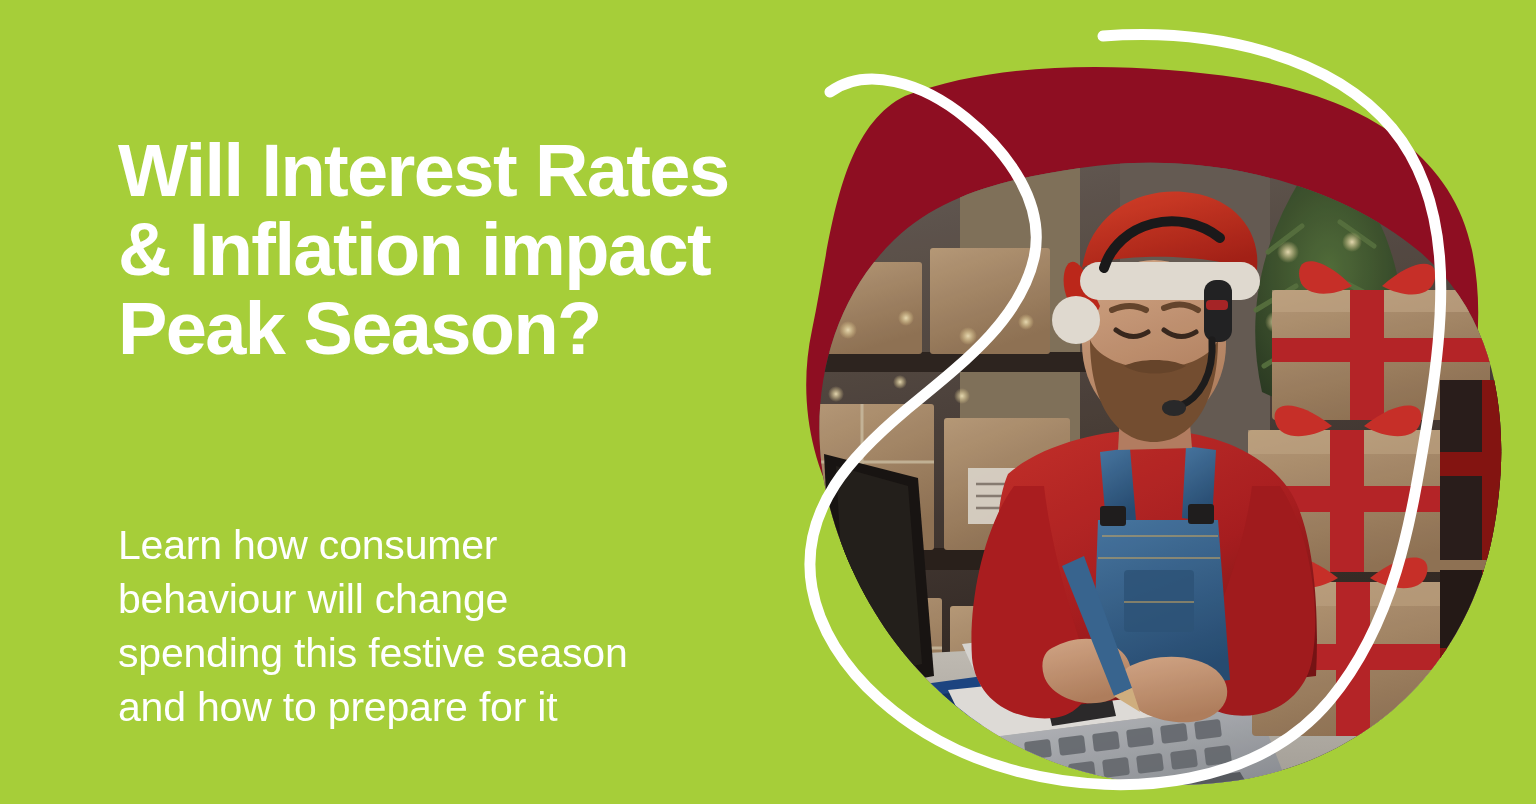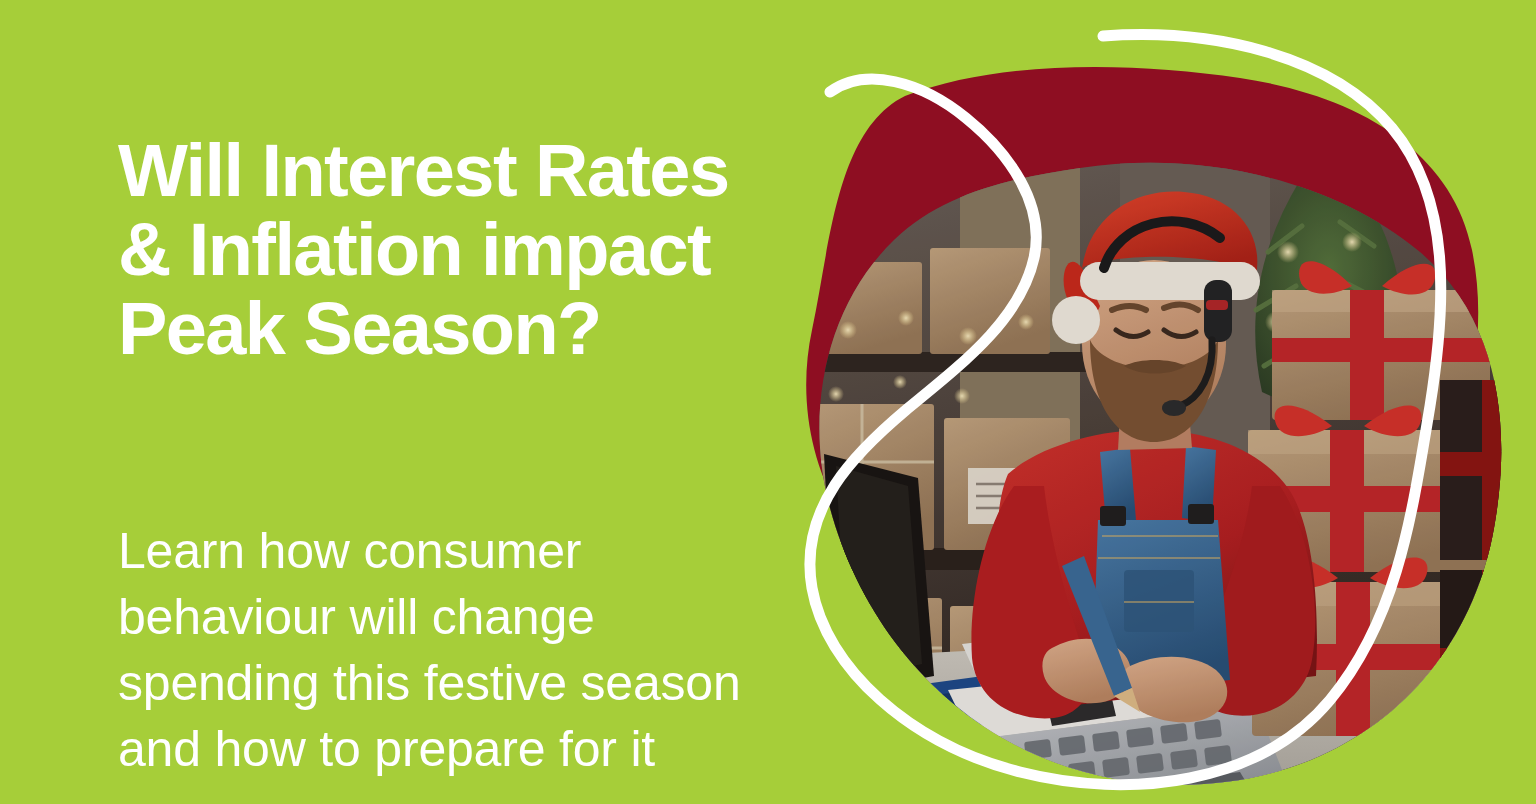--- a/index.html
+++ b/index.html
@@ -48,21 +48,21 @@
     pointer-events: auto;
   }
   .subhead {
     position: absolute;
     top: 518px;
     left: 0;
     margin: 0;
     color: #ffffff;
     font-family: "Liberation Sans", sans-serif;
     font-weight: 300;
-    font-size: 50px;
+    font-size: 41px;
     line-height: 1.32;
     letter-spacing: -0.2px;
     white-space: pre-line;
     pointer-events: auto;
   }
 </style>
 </head>
 <body>
 
 <div id="banner">

